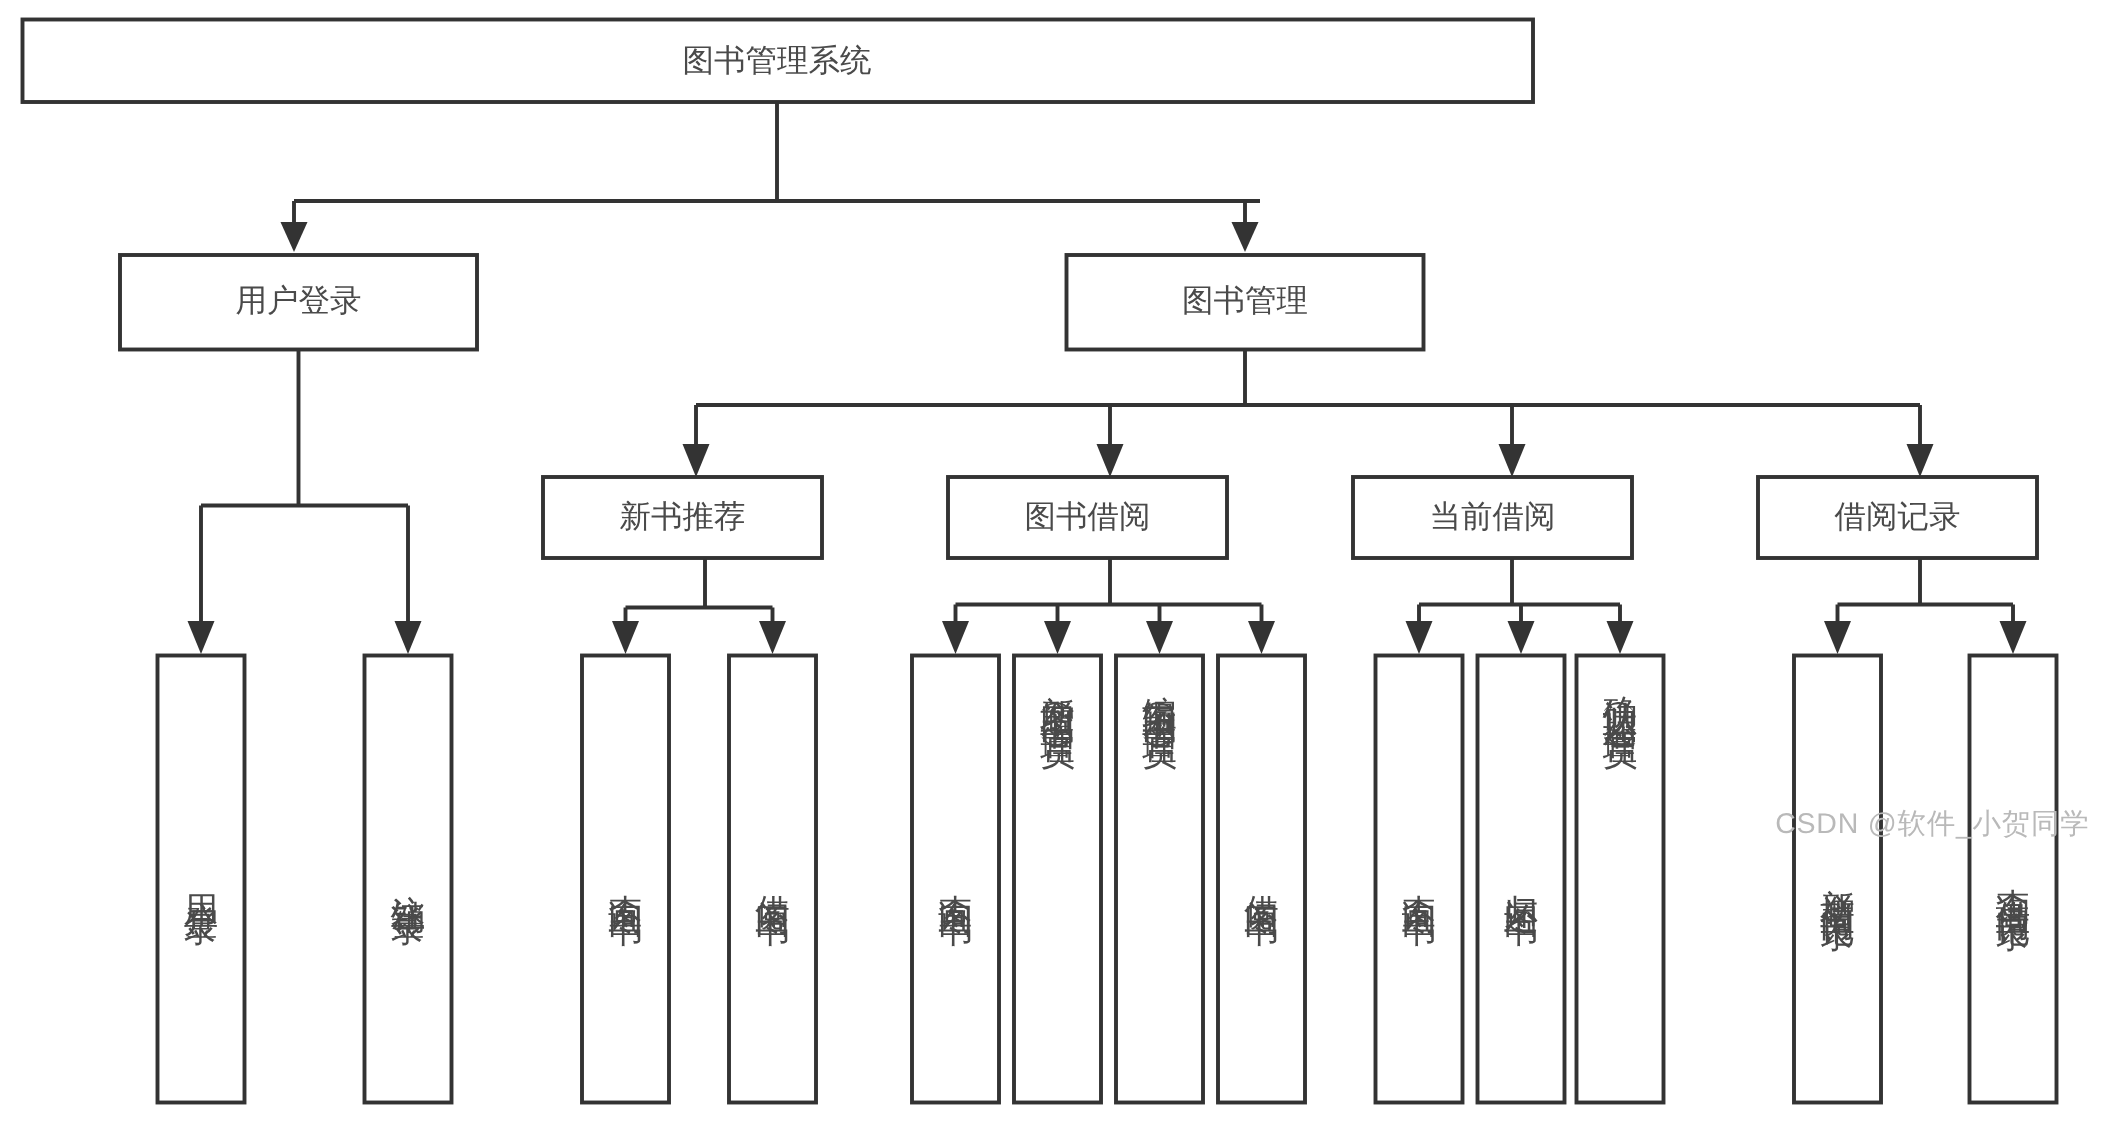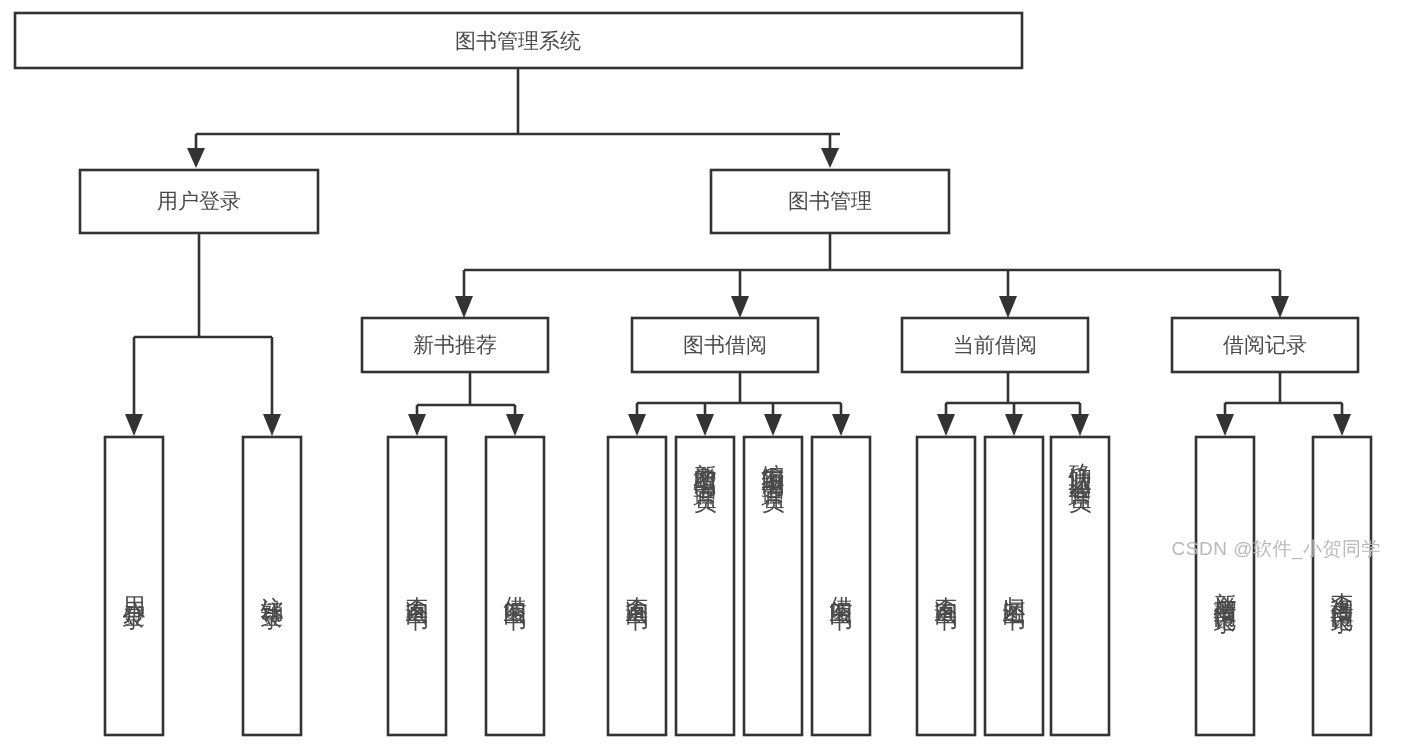--- a/index.html
+++ b/index.html
@@ -63,21 +63,21 @@
     font-family: "Liberation Sans", "DejaVu Sans", sans-serif;
     font-size: 23px;
     line-height: 1;
     letter-spacing: 4px;
     color: #4a4a4a;
     white-space: nowrap;
     text-align: center;
   }
   .watermark {
     position: absolute;
-    right: 24px;
+    right: 12px;
     bottom: 6px;
     font-family: "Liberation Sans", "DejaVu Sans", sans-serif;
     font-size: 19px;
     color: #b9b9b9;
     white-space: nowrap;
     letter-spacing: 0.5px;
   }
 </style>
 </head>
 <body>

